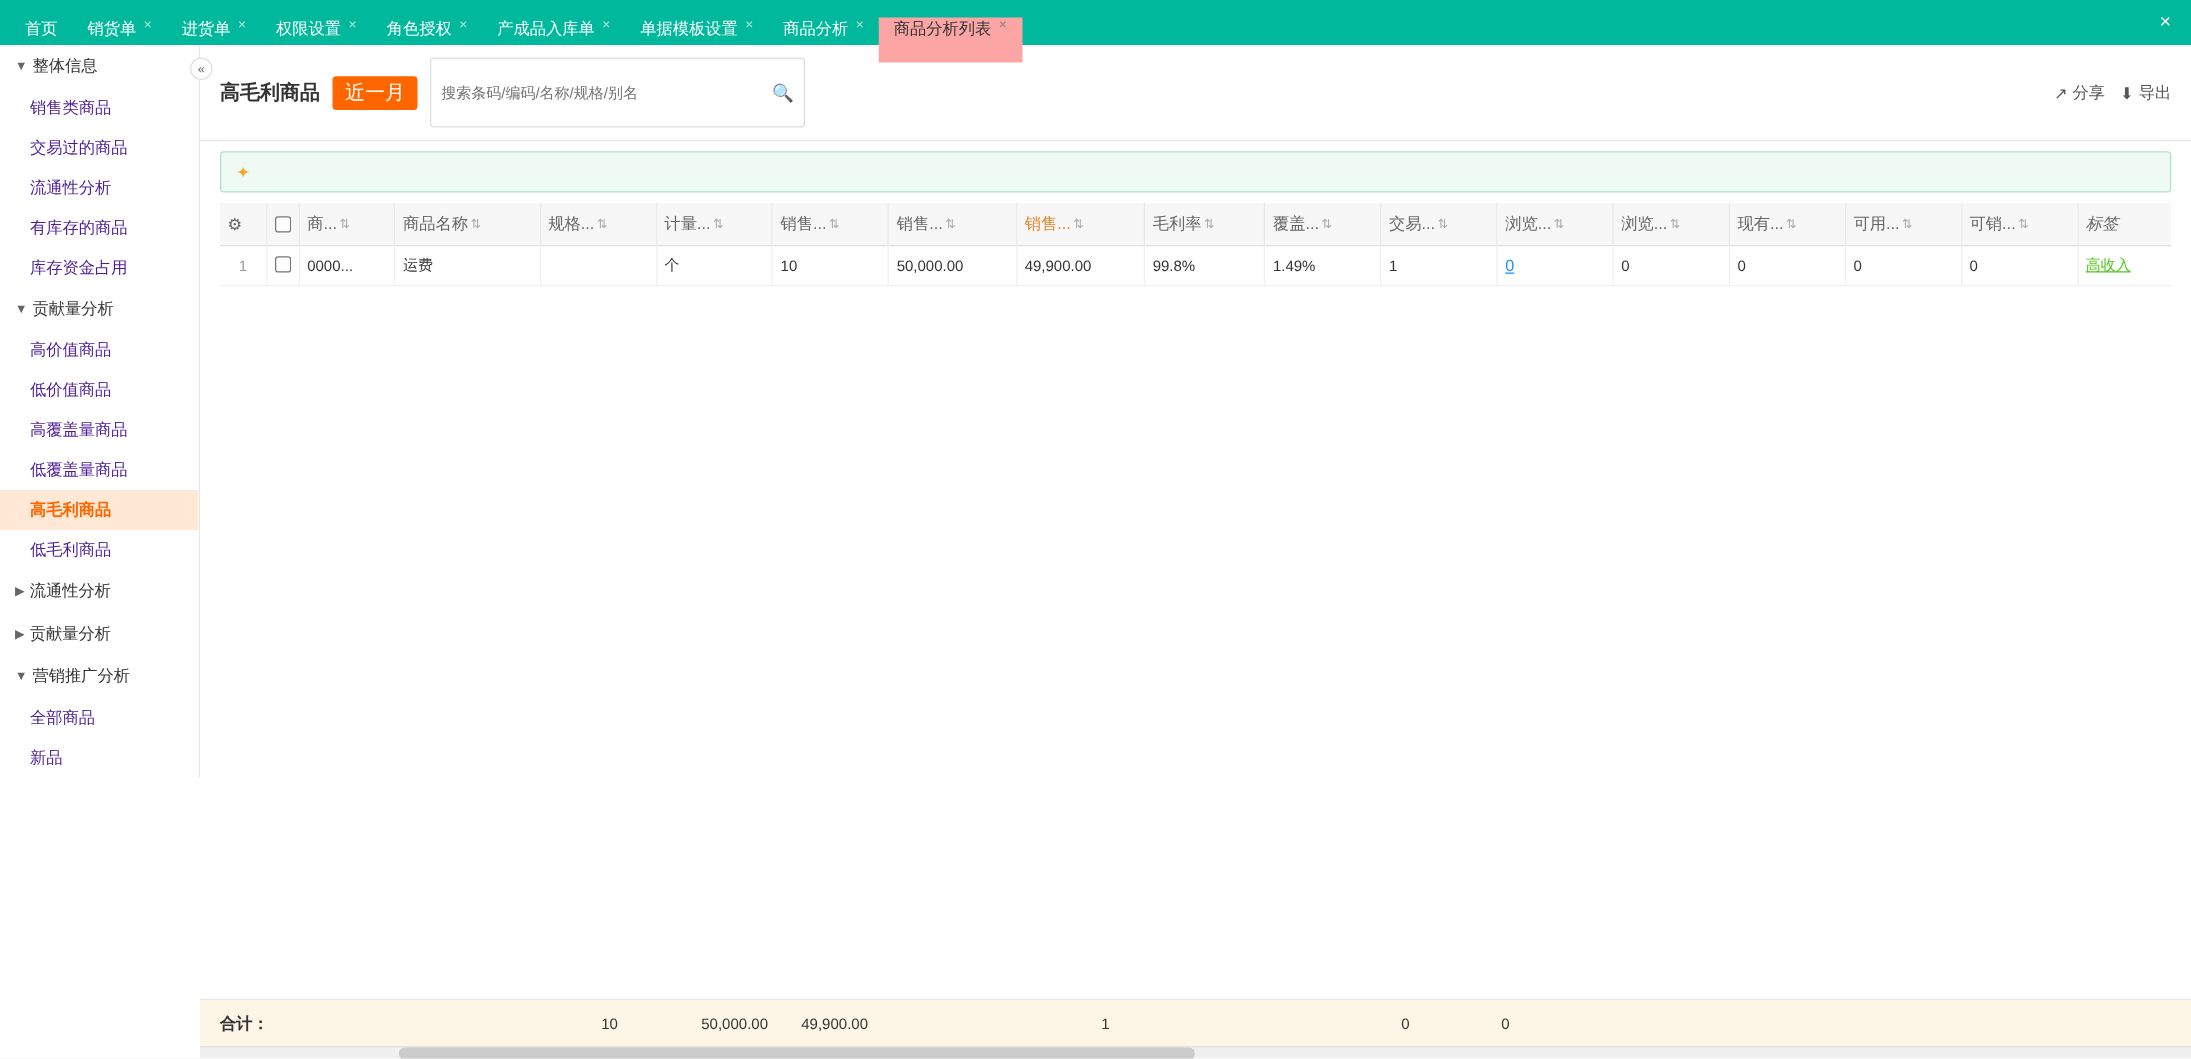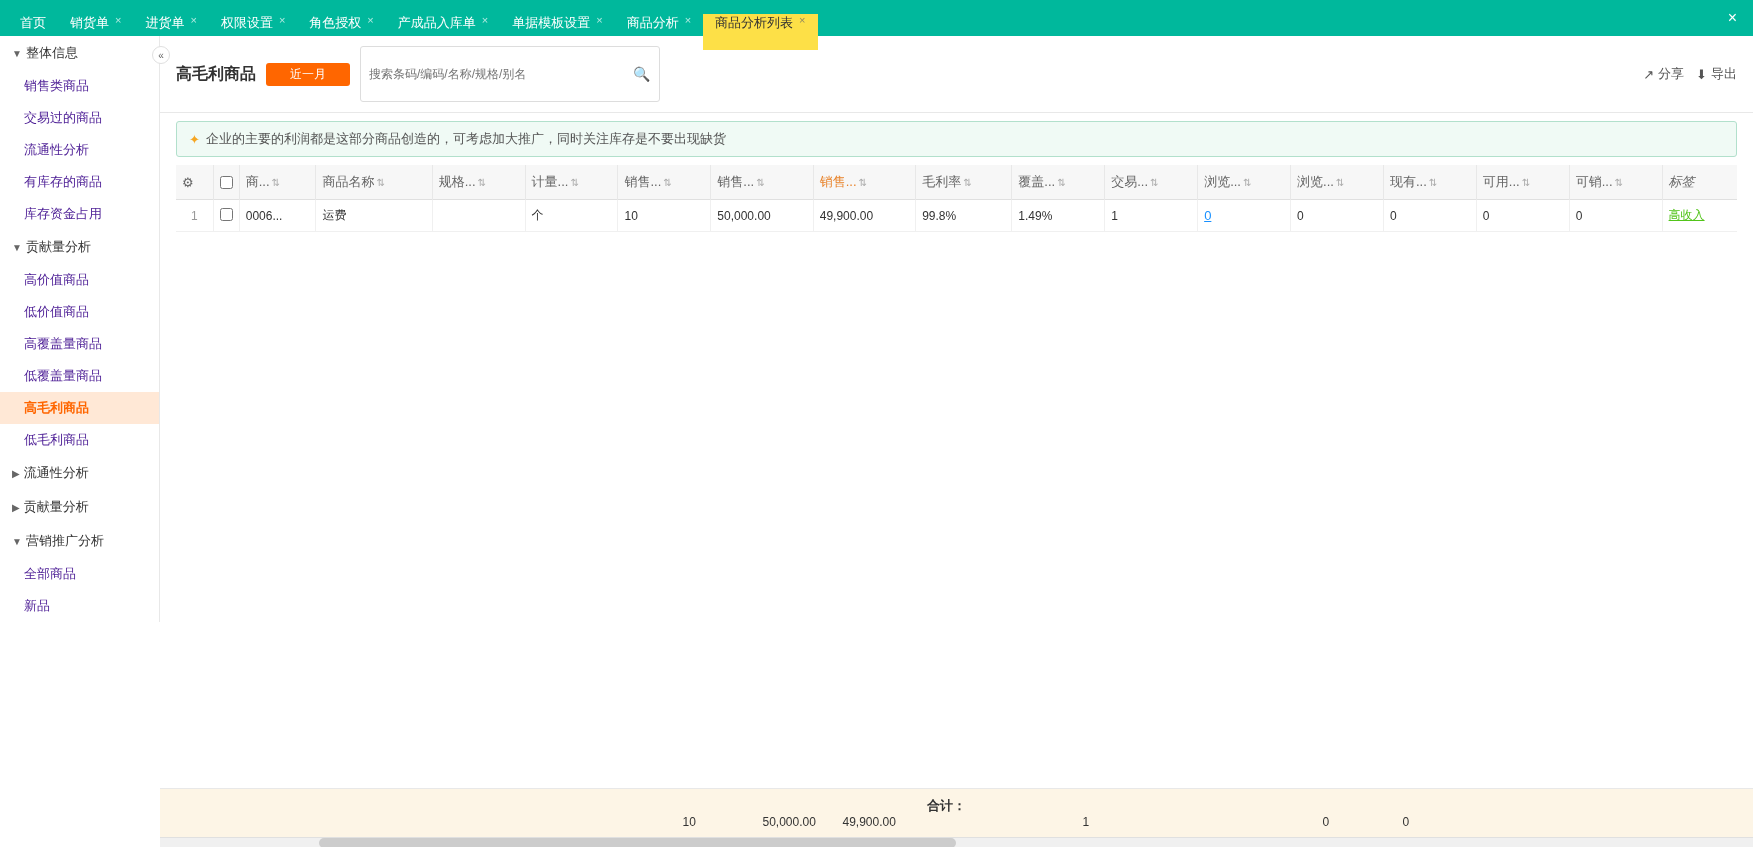--- a/index.html
+++ b/index.html
@@ -19,21 +19,21 @@
       display: flex;
       align-items: flex-start;
       padding: 0 12px;
       height: 36px;
       cursor: pointer;
       white-space: nowrap;
       font-size: 13px;
       color: white;
       margin-top: 27px;
     }
-    .nav-tab.active { background: #fde047; color: #333; }
+    .nav-tab.active { background: #fca5a5; color: #333; }
     .nav-tab .close-x {
       margin-left: 6px;
       font-size: 11px;
       opacity: 0.7;
     }
     .nav-tab.active .close-x { color: #666; }
     .nav-close-all {
       margin-left: auto;
       color: white;
       cursor: pointer;
@@ -93,24 +93,24 @@
     }
     .content-title {
       font-size: 16px;
       font-weight: bold;
       color: #333;
     }
     .filter-btn {
       background: #ff6600;
       color: white;
       border: none;
-      padding: 3px 24px;
+      padding: 3px 10px;
       border-radius: 3px;
       cursor: pointer;
-      font-size: 12px;
+      font-size: 16px;
     }
     .search-box {
       display: flex;
       align-items: center;
       border: 1px solid #ddd;
       border-radius: 3px;
       padding: 19px 8px;
       flex: 1;
       max-width: 300px;
     }
@@ -194,21 +194,20 @@
     .footer-total {
       background: #fdf5e6;
       border-top: 1px solid #e8e8e8;
       padding: 8px 16px;
       display: flex;
       align-items: center;
       font-size: 13px;
       color: #333;
       min-height: 38px;
       flex-shrink: 0;
-      flex-direction: column;
     }
     .footer-label { font-weight: bold; margin-right: 20px; }
     .footer-values {
       display: flex;
       gap: 0;
       flex: 1;
     }
     .footer-cell {
       padding: 0 6px;
       min-width: 80px;
@@ -384,21 +383,20 @@
         </div>
         <div class="action-btn">
           <span>⬇</span>
           <span>导出</span>
         </div>
       </div>
     </div>
 
     <div class="info-banner">
       <span class="info-icon">✦</span>
-      <span>企业的主要的利润都是这部分商品创造的，可考虑加大推广，同时关注库存是不要出现缺货</span>
     </div>
 
     <div class="table-wrapper">
       <table>
         <thead>
           <tr>
             <th>
                 <div class="col-header">⚙</div>
               </th>
             <th>
@@ -500,21 +498,21 @@
                 <div class="col-header">
                   <span>标签</span>
                 </div>
               </th>
           </tr>
         </thead>
         <tbody>
           <tr>
             <td class="row-num">1</td>
             <td class="checkbox-cell"><input type="checkbox" style=""></td>
-            <td>0006...</td>
+            <td>0000...</td>
             <td>运费</td>
             <td></td>
             <td>个</td>
             <td>10</td>
             <td>50,000.00</td>
             <td>49,900.00</td>
             <td>99.8%</td>
             <td>1.49%</td>
             <td>1</td>
             <td style="color:#1890ff;text-decoration:underline;cursor:pointer;"><span>0</span></td>

